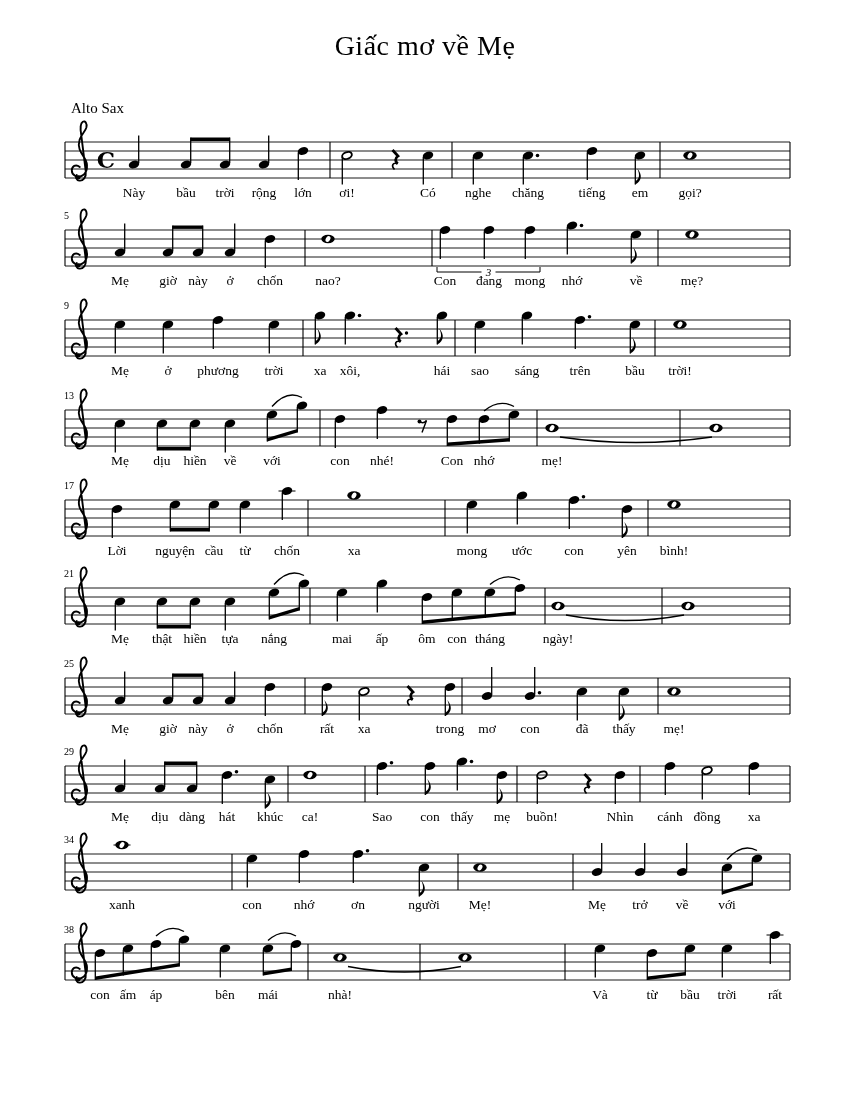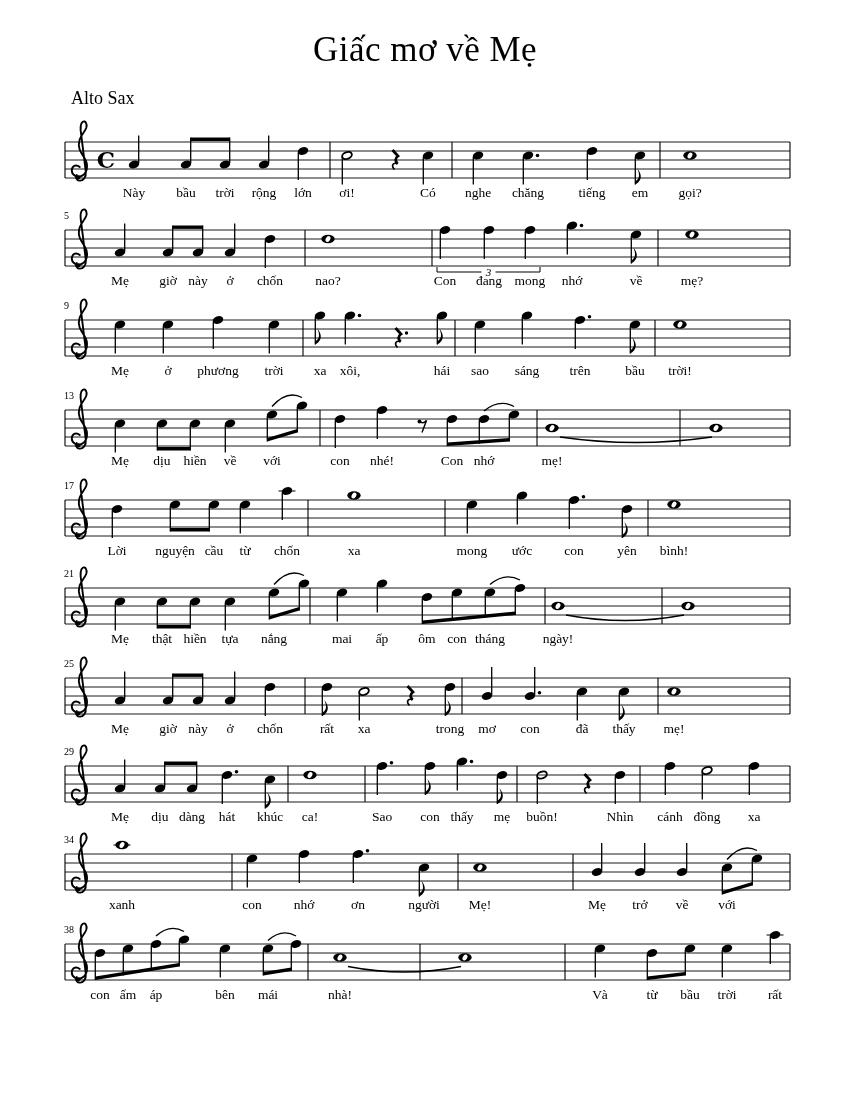--- a/index.html
+++ b/index.html
@@ -8,26 +8,26 @@
     width:850px;height:1100px;
     margin:0 auto;
     background:#ffffff;
     font-family:"Liberation Serif","DejaVu Serif",serif;
     color:#000;
     overflow:hidden;
   }
   .title{
     position:absolute;top:30px;left:0;right:0;
     text-align:center;
-    font-size:35px;
+    font-size:28px;
     letter-spacing:0.5px;
   }
   .instrument{
-    position:absolute;top:88px;left:71px;
-    font-size:18px;
+    position:absolute;top:100px;left:71px;
+    font-size:15px;
   }
   svg#score{position:absolute;left:0;top:0;}
   .lyric{font-family:"Liberation Serif","DejaVu Serif",serif;font-size:13.5px;}
   .mnum{font-family:"Liberation Serif","DejaVu Serif",serif;font-size:10px;}
   .tsig{font-family:"DejaVu Serif","Liberation Serif",serif;font-size:23px;font-weight:bold;}
   .tuplet-num{font-family:"Liberation Serif","DejaVu Serif",serif;font-size:11px;font-style:italic;}
 </style>
 </head>
 <body>
 

